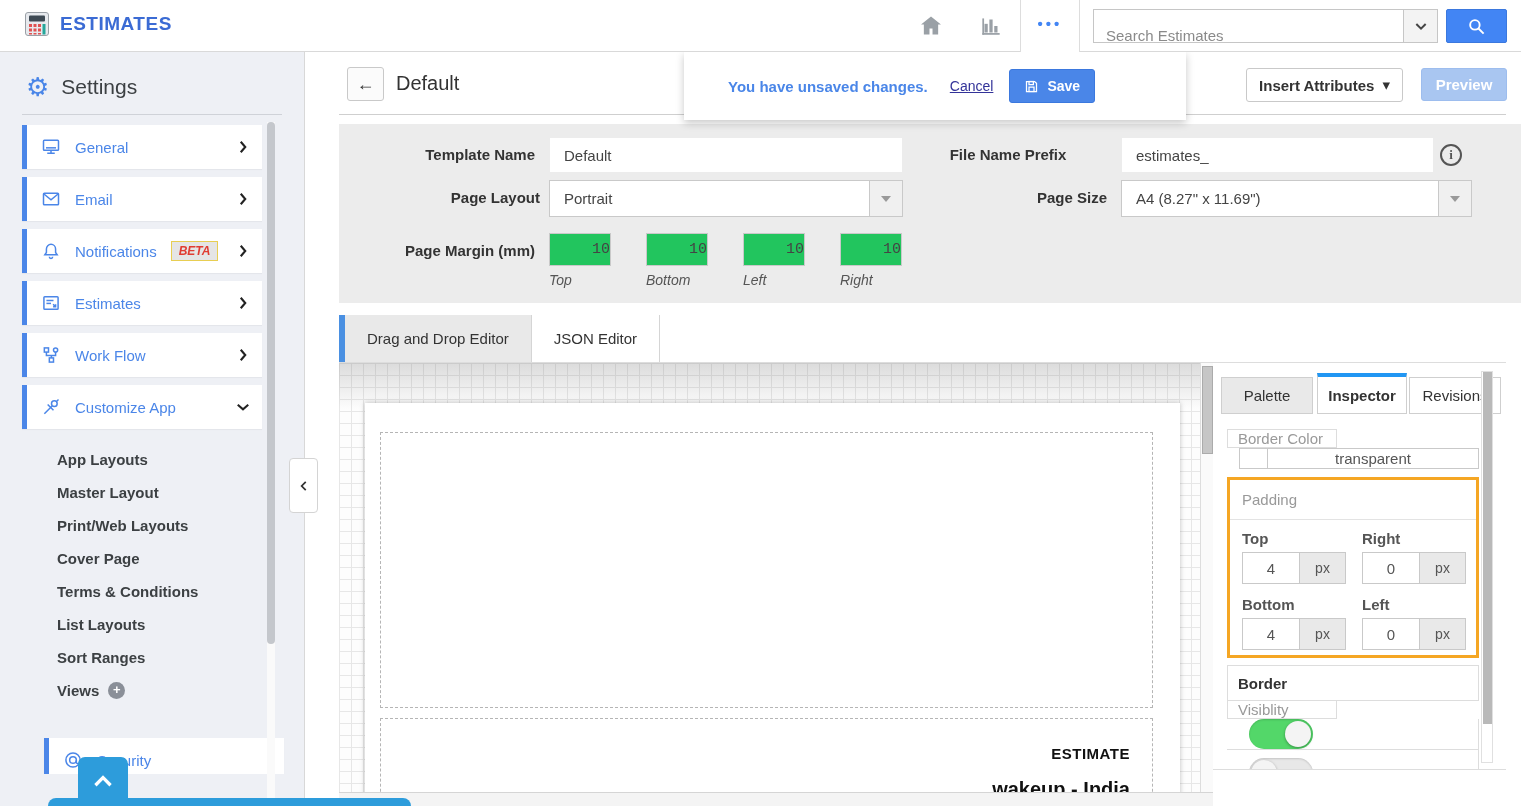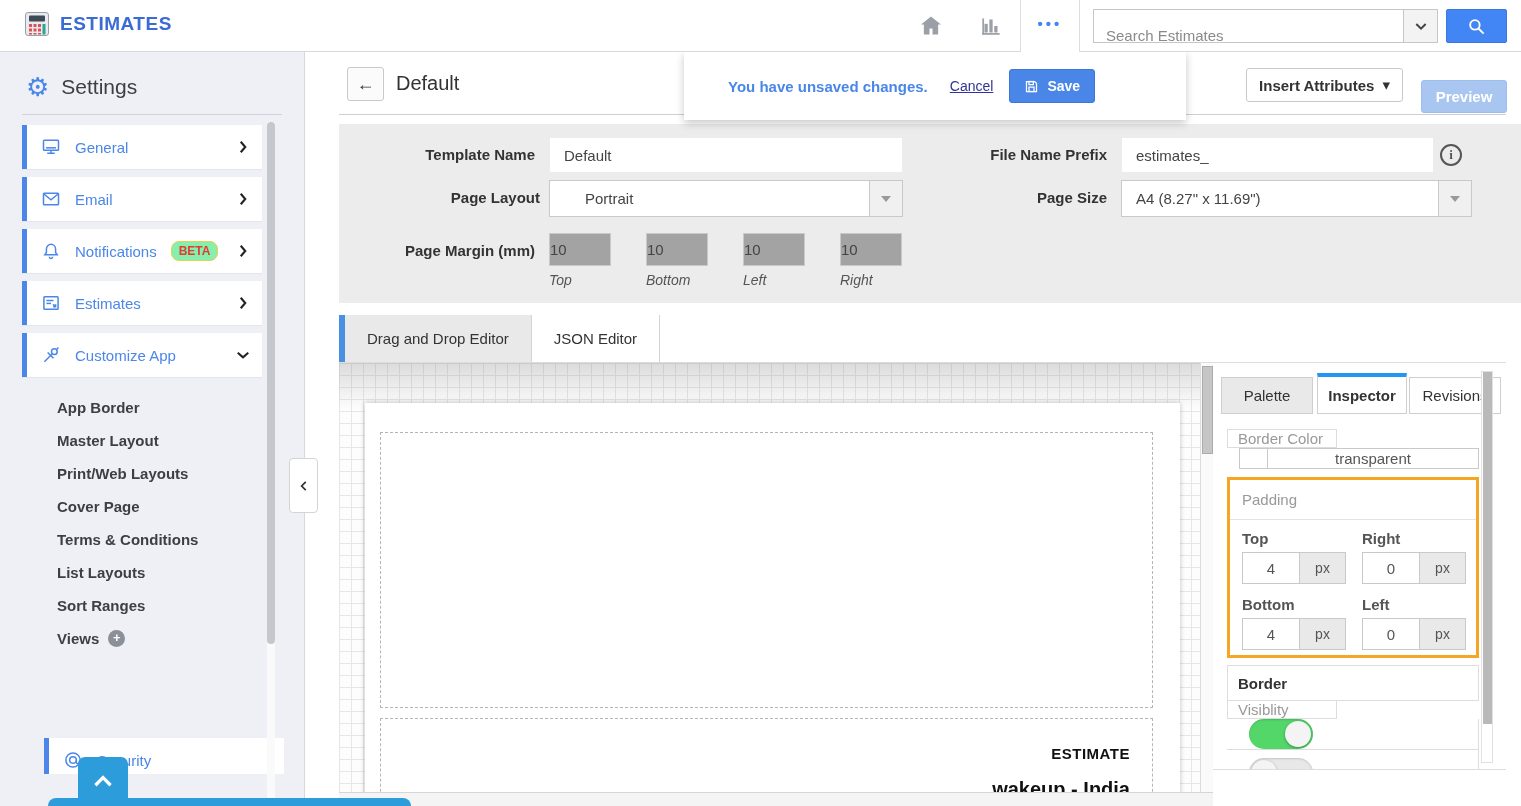--- a/index.html
+++ b/index.html
@@ -25,52 +25,52 @@
   
   .sidebar { position:absolute; left:0; top:52px; width:305px; height:754px; background:#eef0f5; border-right:1px solid #d8d8d8; z-index:5; }
   .settings-head { display:flex; align-items:center; gap:12px; padding:22px 0 14px 26px; }
   .gear-glyph { color:#4a86e8; font-size:26px; line-height:1; }
   .settings-title { font-size:21px; color:#3c4043; }
   .side-divider { height:1px; background:#cfd2d8; margin:0 22px 10px 22px; }
   .nav-item { position:relative; width:240px; margin:0 0 8px 22px; height:44px; background:#fff; border-left:5px solid #4b86e8; display:flex; align-items:center; gap:14px; padding-left:14px; cursor:pointer; box-shadow:0 1px 1px rgba(0,0,0,.04); }
   .nav-item .nav-label { color:#4b86e8; font-size:15px; }
   .nav-item .nav-ic { color:#4b86e8; width:20px; height:20px; flex:none; }
   .nav-caret { position:absolute; right:10px; top:13px; width:18px; height:18px; color:#222; }
-  .beta-badge { background:#86efac; border:1px solid #e8ce52; color:#e03c31; font-size:12px; font-weight:bold; padding:2px 7px; border-radius:8px; }
+  .beta-badge { background:#e5e5e5; border:1px solid #e8ce52; color:#e03c31; font-size:12px; font-weight:bold; padding:2px 7px; border-radius:0;font-style:italic; }
   .sub-list { padding:6px 0 0 57px; }
   .sub-item { font-size:15px; font-weight:bold; color:#3c4043; padding:8px 0; cursor:pointer; display:flex; align-items:center; gap:9px; }
   .plus-circle { width:17px; height:17px; border-radius:50%; background:#8a8f98; color:#fff; font-size:13px; line-height:16px; text-align:center; font-weight:bold; }
   .security-item { position:absolute; left:22px; top:686px; }
   .side-scroll { position:absolute; left:267px; top:70px; width:8px; height:712px; background:#fafafa; }
   .side-thumb { position:absolute; left:0; top:0; width:8px; height:522px; background:#c4c7cc; border-radius:4px; }
   .side-fade { position:absolute; left:0; top:722px; width:304px; height:32px; background:#eef0f5; }
   .collapse-handle { position:absolute; left:289px; top:458px; width:29px; height:55px; background:#fff; border:1px solid #d4d4d4; border-radius:4px; z-index:20; display:flex; align-items:center; justify-content:center; color:#333; cursor:pointer; }
 
   
   .main { position:absolute; left:305px; top:52px; width:1216px; height:754px; background:#fff; }
   .back-btn { position:absolute; left:42px; top:15px; width:37px; height:34px; background:#fbfbfb; border:1px solid #c9c9c9; border-radius:3px; font-size:18px; color:#333; display:flex; align-items:center; justify-content:center; cursor:pointer; }
   .page-title { position:absolute; left:91px; top:20px; font-size:20px; color:#333; }
   .main-header-line { position:absolute; left:34px; top:62px; width:1167px; height:1px; background:#cfcfcf; }
   .unsaved-card { position:absolute; left:379px; top:0; width:502px; height:68px; background:#fff; box-shadow:0 3px 8px rgba(0,0,0,.22); display:flex; align-items:center; z-index:25; padding-left:44px; }
   .unsaved-msg { color:#4a86e8; font-size:15px; font-weight:bold; }
   .cancel-link { color:#333399; font-size:14px; text-decoration:underline; margin-left:22px; cursor:pointer; }
   .save-btn { margin-left:16px; height:34px; padding:0 14px; background:#4a86e8; border:1px solid #3b78de; border-radius:3px; color:#fff; font-size:14px; font-weight:bold; display:flex; align-items:center; gap:8px; cursor:pointer; }
   .insert-attr-btn { position:absolute; left:941px; top:16px; width:157px; height:34px; background:#fff; border:1px solid #c9c9c9; border-radius:3px; font-size:15px; font-weight:bold; color:#333; display:flex; align-items:center; justify-content:center; gap:8px; cursor:pointer; }
-  .preview-btn { position:absolute; left:1116px; top:28px; width:86px; height:33px; background:#a9c6f1; border:1px solid #9dbdee; border-radius:3px; color:#fff; font-size:15px; font-weight:bold; display:flex; align-items:center; justify-content:center; cursor:default; }
+  .preview-btn { position:absolute; left:1116px; top:16px; width:86px; height:33px; background:#a9c6f1; border:1px solid #9dbdee; border-radius:3px; color:#fff; font-size:15px; font-weight:bold; display:flex; align-items:center; justify-content:center; cursor:default; }
 
   
   .form-panel { position:absolute; left:34px; top:72px; width:1356px; height:179px; background:#ececec; }
   .f-label { position:absolute; font-size:15px; font-weight:bold; color:#333; text-align:right; }
   .f-input { position:absolute; background:#fff; border:1px solid #ececec; font-size:15px; color:#444; padding:0 14px; font-family:inherit; outline:none; }
   .f-select { position:absolute; background:#fff; border:1px solid #c9c9c9; display:flex; align-items:center; cursor:pointer; }
   .f-select .sel-text { flex:1; font-size:15px; color:#444; padding:0 14px; }
   .sel-addon { width:33px; align-self:stretch; background:#f0f0f0; border-left:1px solid #c9c9c9; display:flex; align-items:center; justify-content:center; }
   .caret-dn { width:0; height:0; border-left:5px solid transparent; border-right:5px solid transparent; border-top:6px solid #9a9a9a; }
   .margin-col { position:absolute; width:62px; }
-  .margin-input { width:62px; height:33px; border:1px solid #c9c9c9; background:#a3a3a3; text-align:left; font-size:15px; color:#444; font-family:Liberation Sans, sans-serif; outline:none; }
+  .margin-input { width:62px; height:33px; border:1px solid #c9c9c9; background:#22c55e; text-align:right; font-size:15px; color:#444; font-family:Liberation Mono, monospace; outline:none; }
   .margin-cap { font-style:italic; font-size:14px; color:#555; margin-top:6px; }
   .info-circle { position:absolute; left:1101px; top:20px; width:22px; height:22px; border:2px solid #555; border-radius:50%; color:#555; font-size:13px; font-weight:bold; font-family:"Liberation Serif",serif; display:flex; align-items:center; justify-content:center; cursor:pointer; }
 
   
   .editor-tabs { position:absolute; left:34px; top:263px; width:1167px; height:48px; background:#fff; display:flex; border-bottom:1px solid #ddd; }
   .blue-strip { width:6px; background:#4a90e2; }
   .etab { display:flex; align-items:center; padding:0 22px; font-size:15px; color:#333; cursor:pointer; }
   .etab.active { background:#e9e9e9; border-right:1px solid #d5d5d5; }
   .etab.plain { background:#fff; border-right:1px solid #d5d5d5; }
 
@@ -253,41 +253,57 @@
       </svg>
     </span>
     <span class="nav-label">Estimates</span>
     <span class="nav-caret">
       <svg width="18" height="18" viewBox="0 0 24 24" fill="none" stroke="#222" stroke-width="2.8">
           <polyline points="9,5 15,12 9,19"></polyline>
         </svg>
     </span>
   </div>
 
+  <div class="nav-item">
+    <span class="nav-ic">
+      <svg width="20" height="20" viewBox="0 0 24 24" fill="none" stroke="currentColor" stroke-width="1.8">
+        <rect x="4" y="3.5" width="5" height="5"></rect>
+          <circle cx="17.5" cy="6" r="2.5"></circle>
+          <rect x="10" y="15.5" width="5" height="5"></rect>
+        <path d="M6.5 8.5v4h11V8.5M12.5 12.5v3"></path>
+      </svg>
+    </span>
+    <span class="nav-label">Work Flow</span>
+    <span class="nav-caret">
+      <svg width="18" height="18" viewBox="0 0 24 24" fill="none" stroke="#222" stroke-width="2.8">
+          <polyline points="9,5 15,12 9,19"></polyline>
+        </svg>
+    </span>
+  </div>
 
   <div class="nav-item">
     <span class="nav-ic">
       <svg width="20" height="20" viewBox="0 0 24 24" fill="none" stroke="currentColor" stroke-width="1.8">
         <line x1="4" y1="20" x2="13" y2="11"></line>
           <circle cx="16" cy="8" r="3.4"></circle>
           <line x1="18.3" y1="5.7" x2="21" y2="3"></line>
           <line x1="8" y1="9" x2="15" y2="16"></line>
       </svg>
     </span>
     <span class="nav-label">Customize App</span>
     <span class="nav-caret">
       <svg width="18" height="18" viewBox="0 0 24 24" fill="none" stroke="#222" stroke-width="2.8">
           <polyline points="5,9 12,15 19,9"></polyline>
         </svg>
     </span>
   </div>
 
   <div class="sub-list">
     <div class="sub-item">
-        <span>App Border</span>
+        <span>App Layouts</span>
       </div>
     <div class="sub-item">
         <span>Master Layout</span>
       </div>
     <div class="sub-item">
         <span>Print/Web Layouts</span>
       </div>
     <div class="sub-item">
         <span>Cover Page</span>
       </div>
@@ -360,21 +376,21 @@
   </div>
   <div class="preview-btn">
     <span>Preview</span>
   </div>
 
   <div class="form-panel">
     <div class="f-label" style="left:0;top:22px;width:196px;">Template Name</div>
     <input class="f-input" style="left: 210px; top: 13px; width: 354px; height: 36px;" value="Default">
 
     <div class="f-label" style="left:5px;top:65px;width:196px;">Page Layout</div>
-    <div class="f-select" style="left:210px;top:56px;width:354px;height:37px;padding-left:21px;">
+    <div class="f-select" style="left:210px;top:56px;width:354px;height:37px;">
       <span class="sel-text">Portrait</span>
       <span class="sel-addon">
           <span class="caret-dn"></span>
         </span>
     </div>
 
     <div class="f-label" style="left:0;top:118px;width:196px;">Page Margin (mm)</div>
     <div class="margin-col" style="left:210px;top:109px;">
       <input class="margin-input" value="10" style="">
       <div class="margin-cap">Top</div>
@@ -385,21 +401,21 @@
     </div>
     <div class="margin-col" style="left:404px;top:109px;">
       <input class="margin-input" value="10" style="">
       <div class="margin-cap">Left</div>
     </div>
     <div class="margin-col" style="left:501px;top:109px;">
       <input class="margin-input" value="10" style="">
       <div class="margin-cap">Right</div>
     </div>
 
-    <div class="f-label" style="left:570px;top:22px;width:198px;">File Name Prefix</div>
+    <div class="f-label" style="left:570px;top:22px;width:198px;text-align:center;">File Name Prefix</div>
     <input class="f-input" style="left: 782px; top: 13px; width: 313px; height: 36px;" value="estimates_">
     <div class="info-circle">i</div>
 
     <div class="f-label" style="left:570px;top:65px;width:198px;">Page Size</div>
     <div class="f-select" style="left:782px;top:56px;width:351px;height:37px;">
       <span class="sel-text">A4 (8.27" x 11.69")</span>
       <span class="sel-addon">
           <span class="caret-dn"></span>
         </span>
     </div>

